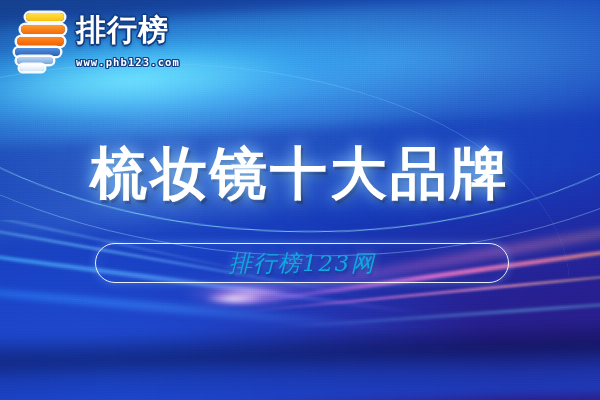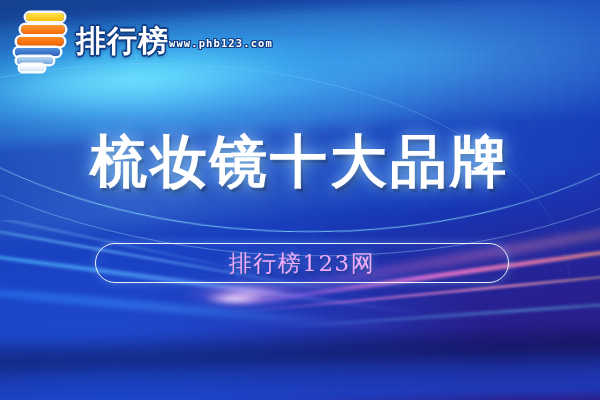--- a/index.html
+++ b/index.html
@@ -156,21 +156,21 @@
     position:absolute;border-radius:999px;
     box-shadow:0 0 0 2.5px rgba(255,255,255,.95);
   }
   .lb1{left:14px;top:2px;width:38px;height:8px;background:linear-gradient(180deg,#ffe14a,#fcc10d);}
   .lb2{left:9px;top:14px;width:44px;height:9px;background:linear-gradient(180deg,#ff9d2e,#f3690a);}
   .lb3{left:5px;top:26px;width:47px;height:9px;background:linear-gradient(180deg,#ff8a1f,#ef5f06);}
   .lb4{left:3px;top:37px;width:45px;height:8px;background:linear-gradient(180deg,#4f8fe0,#2f62b8);}
   .lb5{left:5px;top:46px;width:36px;height:7px;background:linear-gradient(180deg,#b9d6f4,#7aa8dd);}
   .lb6{left:8px;top:54px;width:24px;height:6px;background:linear-gradient(180deg,#ffffff,#d7e7f8);}
 
-  .logo-text{display:flex;flex-direction:row;justify-content:center;line-height:1;text-align:right;}
+  .logo-text{display:flex;flex-direction:column;justify-content:center;line-height:1;}
   .logo-cn{
     font-family:"DejaVu Sans","Liberation Sans",sans-serif;
     font-size:30px;font-weight:700;color:#ffffff;letter-spacing:1px;
     text-shadow:
        1.6px 0 0 #123e86, -1.6px 0 0 #123e86, 0 1.6px 0 #123e86, 0 -1.6px 0 #123e86,
        1.2px 1.2px 0 #123e86, -1.2px 1.2px 0 #123e86, 1.2px -1.2px 0 #123e86, -1.2px -1.2px 0 #123e86,
        0 2px 4px rgba(0,20,70,.55);
   }
   .logo-url{
     margin-top:12px;
@@ -189,36 +189,38 @@
   .headline{
     display:inline-block;
     font-family:"DejaVu Sans","Liberation Sans",sans-serif;
     font-size:57px;font-weight:700;line-height:1;
     color:#ffffff;letter-spacing:3px;
     text-shadow:
       0 0 14px rgba(150,210,255,.85),
       0 0 26px rgba(90,170,255,.55),
       2px 3px 0 rgba(8,28,90,.55),
       3px 4px 6px rgba(4,16,70,.55);
+    margin-top: 12px;
   }
 
   
   .pill{
     position:absolute;left:95px;top:243px;width:414px;height:40px;
     border:1.6px solid rgba(255,255,255,.92);
     border-radius:999px;
     display:flex;align-items:center;justify-content:center;
     z-index:6;
     box-shadow:0 0 10px rgba(140,200,255,.35), inset 0 0 14px rgba(90,150,255,.18);
   }
   .pill-text{
     font-family:"DejaVu Serif","Liberation Serif",serif;
-    font-size:23px;font-weight:400;color:#f0abfc;letter-spacing:1.5px;
+    font-size:23px;font-weight:400;color:#0ea5e9;letter-spacing:1.5px;
     text-shadow:0 0 8px rgba(150,205,255,.6), 1px 2px 3px rgba(5,20,80,.5);
     white-space:nowrap;
+    font-style:italic;
   }
 </style>
 </head>
 <body>
 
 <div id="banner">
 
   <div class="bg-base"></div>
   <div class="bg-cyanband"></div>
   <div class="bg-cyanband2"></div>

